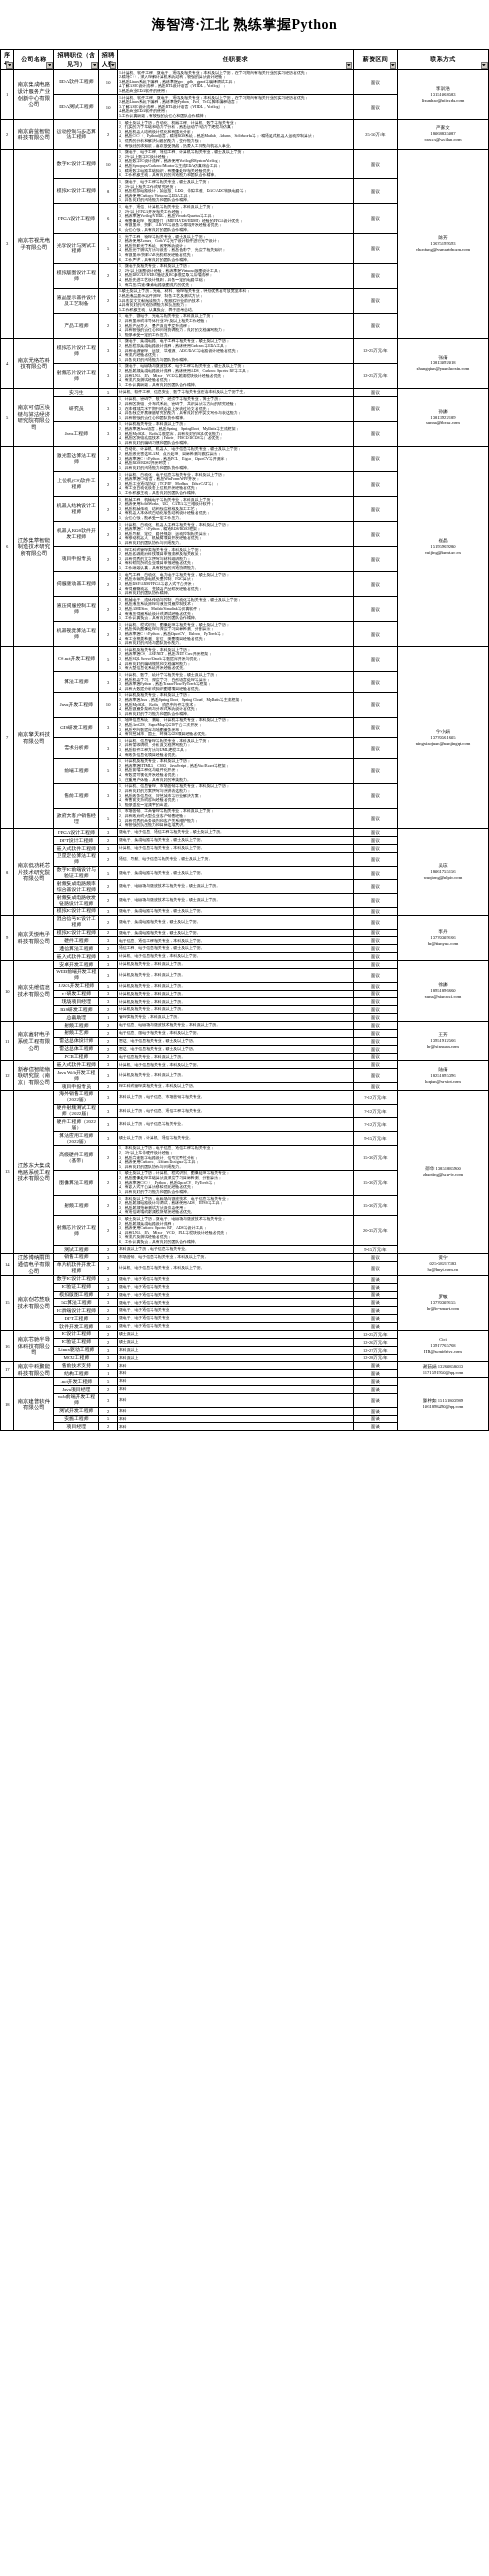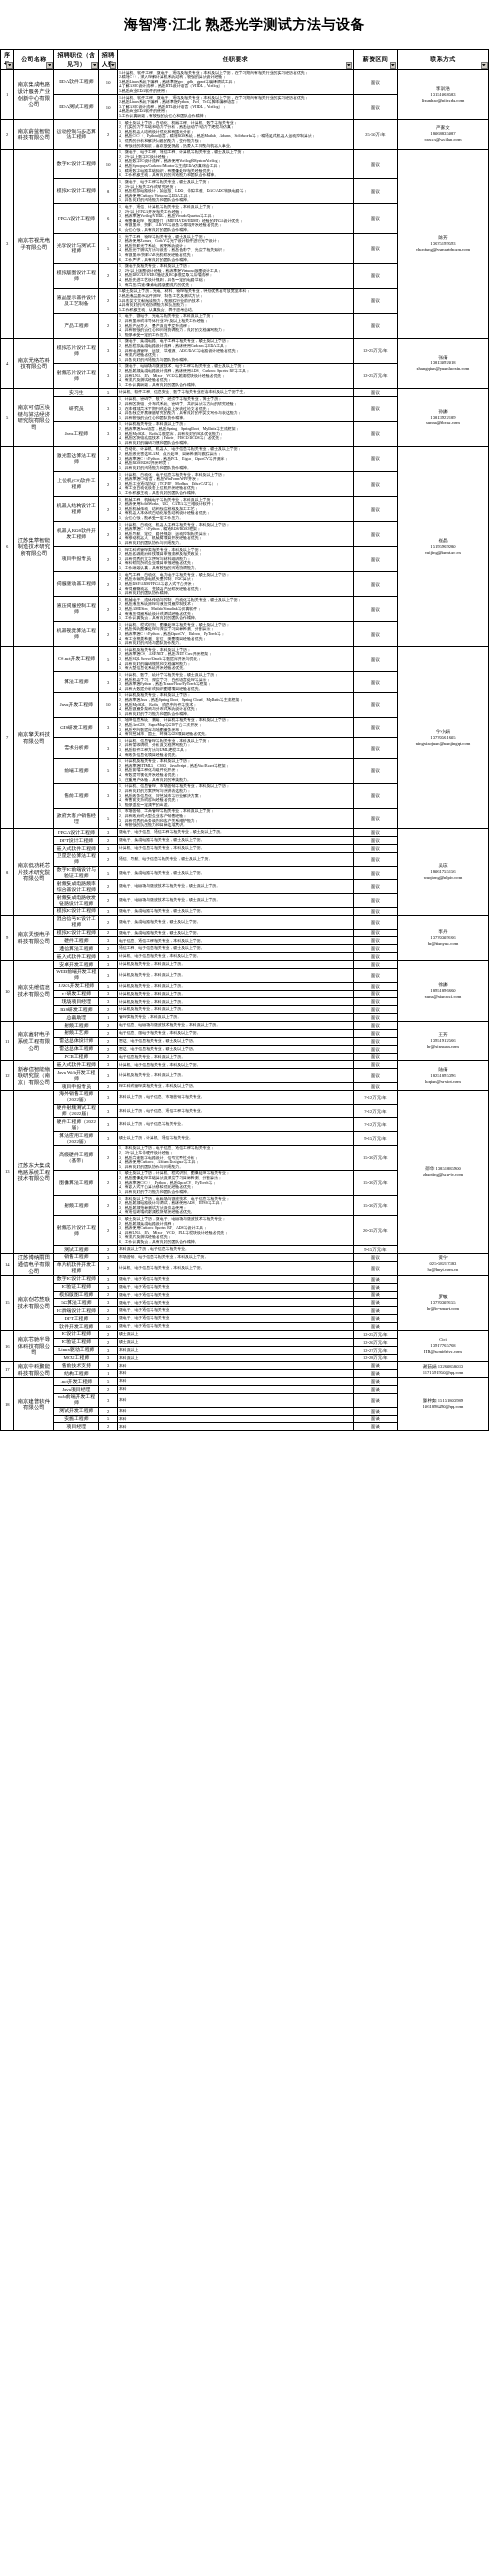--- a/index.html
+++ b/index.html
@@ -86,21 +86,21 @@
   td.req     { font-size: 3.9px; line-height: 1.18; text-align: left; padding-left: 1.5px; white-space: pre-line; }
   td.salary  { font-size: 4.4px; }
   td.contact { font-size: 4.6px; line-height: 1.3; white-space: pre-line; }
 </style>
 </head>
 <body>
 
 <div class="page">
 
   <div class="title-band">
-    <div class="doc-title">海智湾·江北 熟悉光学测试方法与设备</div>
+    <div class="doc-title">海智湾·江北 熟练掌握Python</div>
   </div>
 
   <table class="sheet">
     <colgroup>
       <col class="c-idx">
         <col class="c-company">
         <col class="c-job">
         <col class="c-count">
       <col class="c-req">
         <col class="c-salary">

